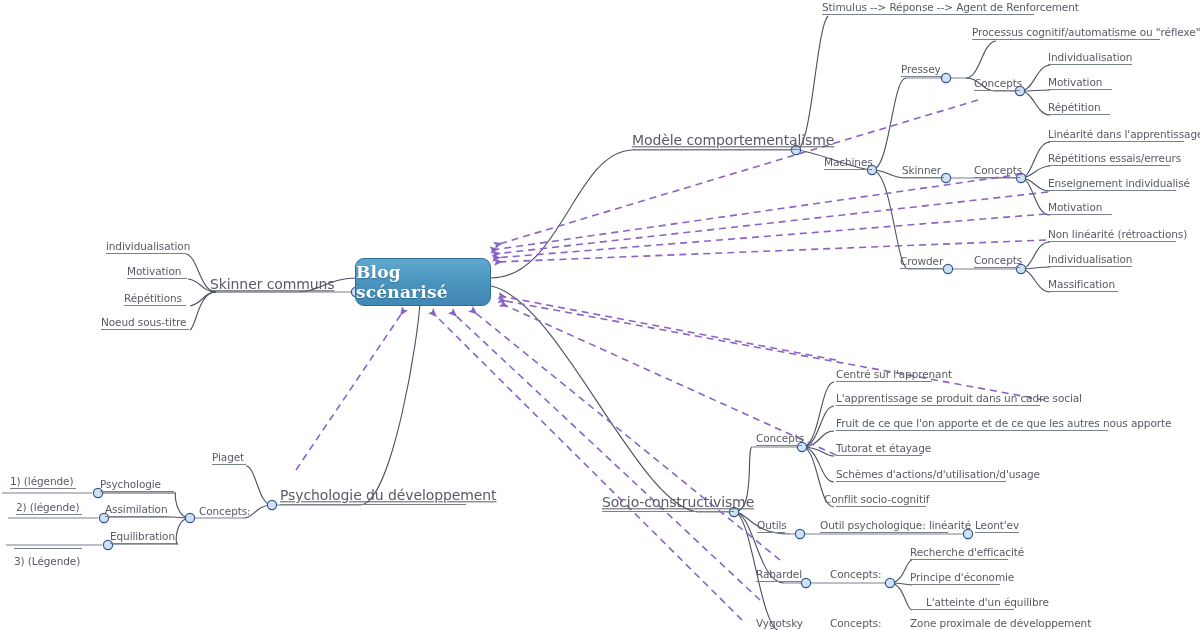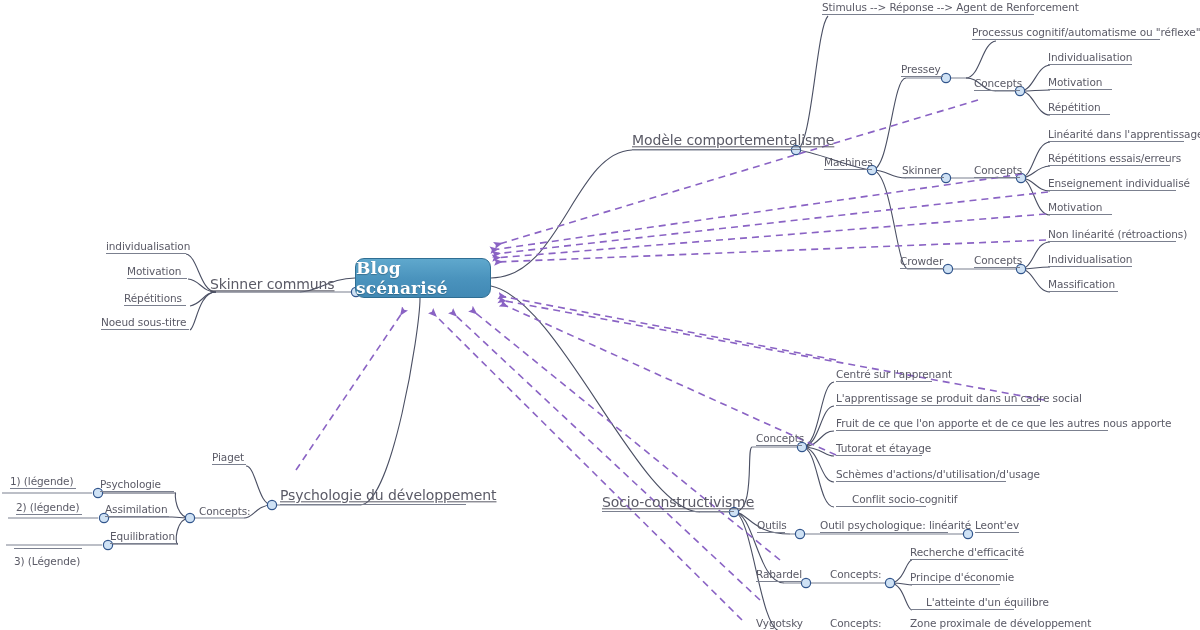--- a/index.html
+++ b/index.html
@@ -174,21 +174,21 @@
       <path d="M836,360 L500,296"></path>
       <path d="M1044,400 L500,300"></path>
       <path d="M836,455 L502,304"></path>
       <path d="M780,560 L472,310"></path>
       <path d="M760,600 L452,312"></path>
       <path d="M742,620 L432,312"></path>
       <path d="M296,470 L404,310"></path>
     </g>
   </svg>
 
-  <div class="root-node" style="left:355px; top:258px; width:136px; height:40px;">
+  <div class="root-node" style="left:355px; top:258px; width:136px; height:48px;">
     <span>Blog scénarisé</span>
   </div>
 
   <div id="labels">
       <div class="lbl sz-lg" style="left: 210px; top: 292px;"><span>Skinner communs</span></div>
       <div class="lbl sz-sm" style="left: 106px; top: 252px;"><span>individualisation</span></div>
       <div style="position: absolute; height: 1px; background: rgb(123, 128, 143); left: 106px; top: 253px; width: 80px;"></div>
       <div class="lbl sz-sm" style="left: 127px; top: 277px;"><span>Motivation</span></div>
       <div style="position: absolute; height: 1px; background: rgb(123, 128, 143); left: 127px; top: 278px; width: 60px;"></div>
       <div class="lbl sz-sm" style="left: 124px; top: 304px;"><span>Répétitions</span></div>
@@ -259,21 +259,21 @@
       <div class="lbl sz-sm" style="left: 836px; top: 380px;"><span>Centré sur l'apprenant</span></div>
       <div style="position: absolute; height: 1px; background: rgb(123, 128, 143); left: 836px; top: 381px; width: 96px;"></div>
       <div class="lbl sz-sm" style="left: 836px; top: 404px;"><span>L'apprentissage se produit dans un cadre social</span></div>
       <div style="position: absolute; height: 1px; background: rgb(123, 128, 143); left: 836px; top: 405px; width: 204px;"></div>
       <div class="lbl sz-sm" style="left: 836px; top: 429px;"><span>Fruit de ce que l'on apporte et de ce que les autres nous apporte</span></div>
       <div style="position: absolute; height: 1px; background: rgb(123, 128, 143); left: 836px; top: 430px; width: 272px;"></div>
       <div class="lbl sz-sm" style="left: 836px; top: 454px;"><span>Tutorat et étayage</span></div>
       <div style="position: absolute; height: 1px; background: rgb(123, 128, 143); left: 836px; top: 455px; width: 86px;"></div>
       <div class="lbl sz-sm" style="left: 836px; top: 480px;"><span>Schèmes d'actions/d'utilisation/d'usage</span></div>
       <div style="position: absolute; height: 1px; background: rgb(123, 128, 143); left: 836px; top: 481px; width: 170px;"></div>
-      <div class="lbl sz-sm" style="left: 852px; top: 505px; text-align: center;"><span>Conflit socio-cognitif</span></div>
+      <div class="lbl sz-sm" style="left: 824px; top: 505px; text-align: center;"><span>Conflit socio-cognitif</span></div>
       <div style="position: absolute; height: 1px; background: rgb(123, 128, 143); left: 836px; top: 506px; width: 90px;"></div>
       <div class="lbl sz-sm" style="left: 757px; top: 531px; text-align: center;"><span>Outils</span></div>
       <div style="position: absolute; height: 1px; background: rgb(123, 128, 143); left: 757px; top: 532px; width: 28px;"></div>
       <div class="lbl sz-sm" style="left: 820px; top: 531px;"><span>Outil psychologique: linéarité</span></div>
       <div style="position: absolute; height: 1px; background: rgb(123, 128, 143); left: 820px; top: 532px; width: 128px;"></div>
       <div class="lbl sz-sm" style="left: 975px; top: 531px;"><span>Leont'ev</span></div>
       <div style="position: absolute; height: 1px; background: rgb(123, 128, 143); left: 975px; top: 532px; width: 44px;"></div>
       <div class="lbl sz-sm" style="left: 756px; top: 580px;"><span>Rabardel</span></div>
       <div style="position: absolute; height: 1px; background: rgb(123, 128, 143); left: 756px; top: 581px; width: 46px;"></div>
       <div class="lbl sz-sm" style="left: 830px; top: 580px;"><span>Concepts:</span></div>

